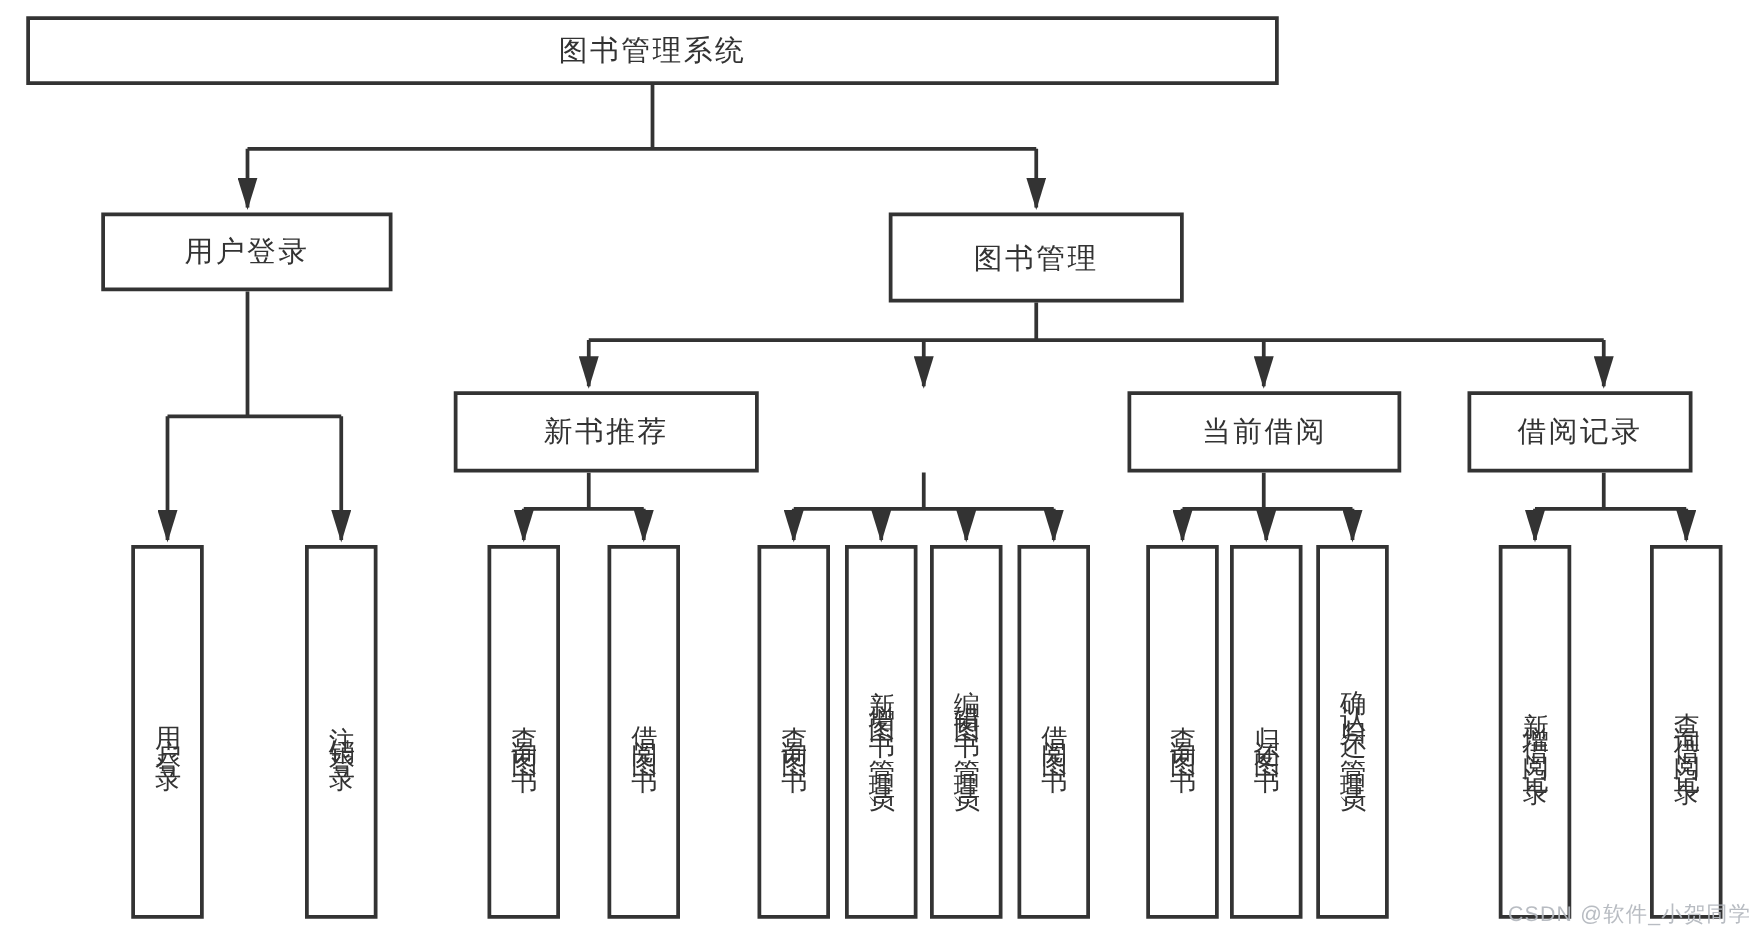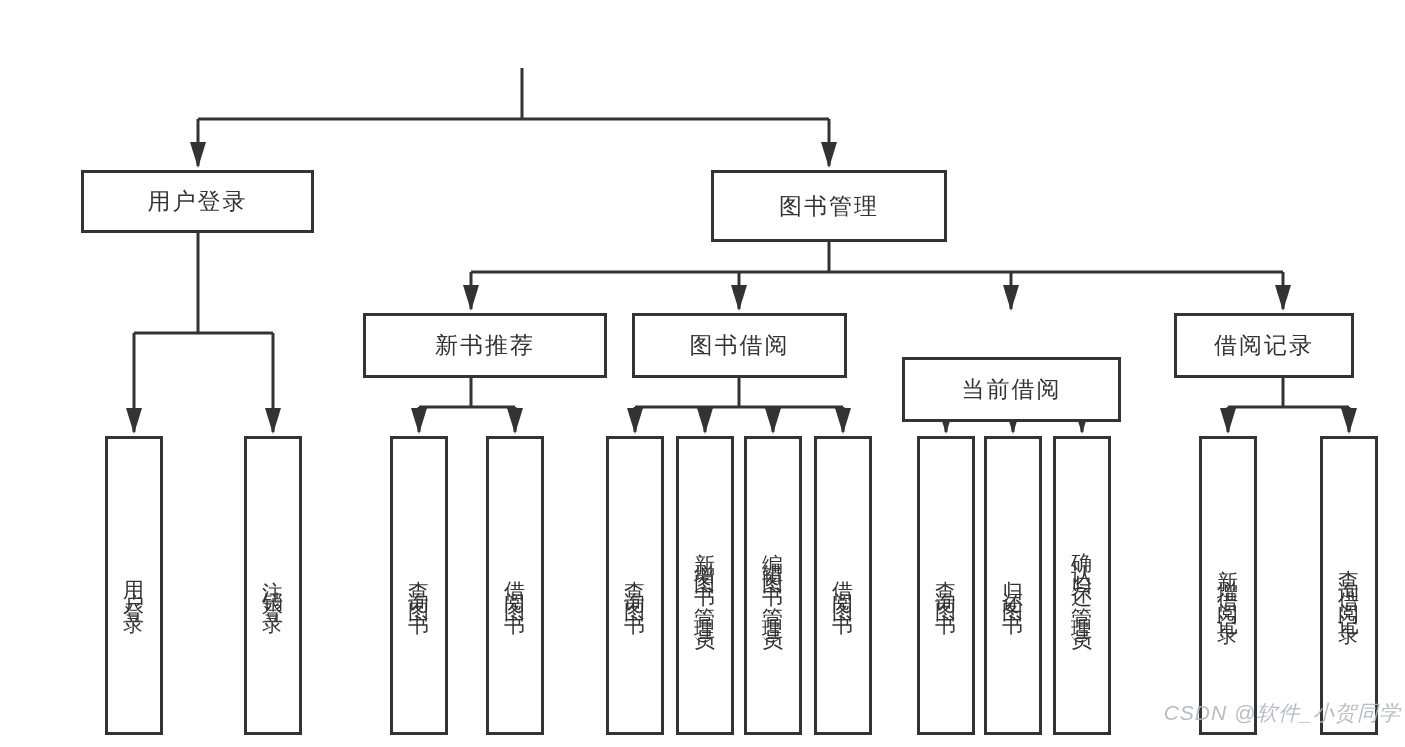--- a/index.html
+++ b/index.html
@@ -37,27 +37,26 @@
     writing-mode: vertical-rl;
     text-orientation: mixed;
     font-size: 21px;
     line-height: 1;
     letter-spacing: 11px;
     color: #333333;
   }
   .watermark {
     position: absolute;
     right: 4px;
-    bottom: 20px;
-    font-size: 21px;
+    bottom: 4px;
+    font-size: 17px;
     color: rgba(178, 182, 189, 0.92);
     letter-spacing: 1px;
     z-index: 5;
     white-space: nowrap;
-    font-style: italic;
   }
 </style>
 </head>
 <body>
 
 <div class="canvas">
 
   <svg class="connectors" width="1405" height="747" viewBox="0 0 1405 747">
     <defs>
       <marker id="arrow" markerUnits="userSpaceOnUse" markerWidth="26" markerHeight="16" viewBox="0 0 26 16" refX="24" refY="8" orient="auto">
@@ -89,27 +88,27 @@
       <path d="M773,407 V432"></path>
       <path d="M843,407 V432"></path>
       <path d="M946,407 V432"></path>
       <path d="M1013,407 V432"></path>
       <path d="M1082,407 V432"></path>
       <path d="M1228,407 V432"></path>
       <path d="M1349,407 V432"></path>
     </g>
   </svg>
 
+  <div class="node hlabel" style="left:21px; top:13px; width:1002px; height:55px;">图书管理系统</div>
 
   <div class="node hlabel" style="left:81px; top:170px; width:233px; height:63px;">用户登录</div>
   <div class="node hlabel" style="left:711px; top:170px; width:236px; height:72px;">图书管理</div>
 
   <div class="node hlabel" style="left:363px; top:313px; width:244px; height:65px;">新书推荐</div>
-  <div class="node hlabel" style="left:632px; top:313px; width:215px; height:65px;">图书借阅</div>
-  <div class="node hlabel" style="left:902px; top:313px; width:219px; height:65px;margin-top:44px;">当前借阅</div>
+  <div class="node hlabel" style="left:902px; top:313px; width:219px; height:65px;">当前借阅</div>
   <div class="node hlabel" style="left:1174px; top:313px; width:180px; height:65px;">借阅记录</div>
 
   <div class="node leaf" style="left:105px; top:436px; width:58px; height:299px;">
     <span class="vtext">用户登录</span>
   </div>
   <div class="node leaf" style="left:244px; top:436px; width:58px; height:299px;">
     <span class="vtext">注销登录</span>
   </div>
 
   <div class="node leaf" style="left:390px; top:436px; width:58px; height:299px;">

